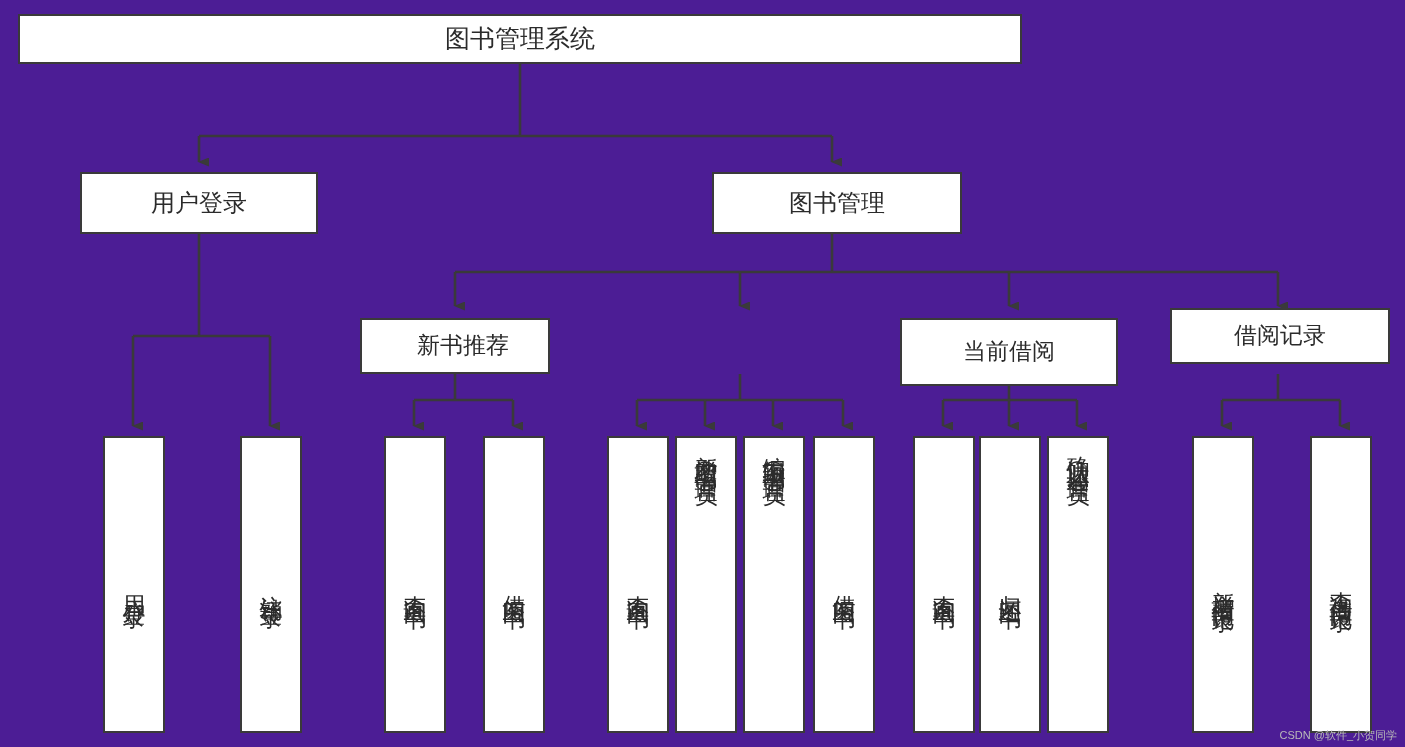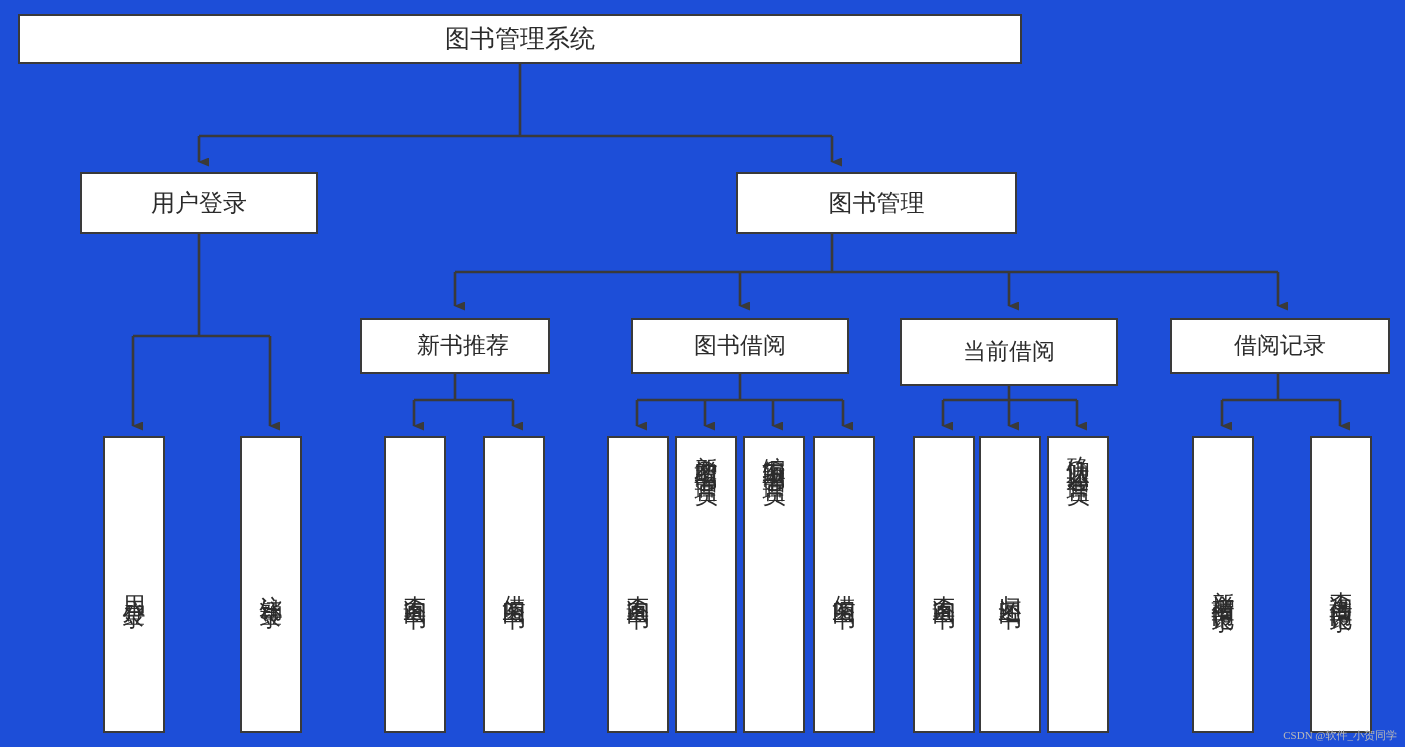--- a/index.html
+++ b/index.html
@@ -8,23 +8,22 @@
     background: #ffffff;
   }
   body {
     font-family: "Liberation Sans", "DejaVu Sans", sans-serif;
     color: #2b2b2b;
   }
   #diagram-root {
     position: relative;
     width: 1405px;
     height: 747px;
-    background: #1d4ed8;
+    background: #4c1d95;
     overflow: hidden;
-    font-family: Liberation Serif, serif;
   }
   #edge-layer {
     position: absolute;
     left: 0;
     top: 0;
     width: 1405px;
     height: 747px;
   }
   .node {
     position: absolute;
@@ -128,34 +127,31 @@
     </g>
   </svg>
 
   <div class="node node-root" style="left:18px; top:14px; width:1004px; height:50px;">
     <span class="label">图书管理系统</span>
   </div>
 
   <div class="node node-l2" style="left:80px; top:172px; width:238px; height:62px;">
     <span class="label">用户登录</span>
   </div>
-  <div class="node node-l2" style="left:712px; top:172px; width:281px; height:62px;margin-left:24px;">
+  <div class="node node-l2" style="left:712px; top:172px; width:250px; height:62px;">
     <span class="label">图书管理</span>
   </div>
 
   <div class="node node-l3" style="left:360px; top:318px; width:190px; height:56px;padding-left:16px;">
     <span class="label">新书推荐</span>
   </div>
-  <div class="node node-l3" style="left:631px; top:318px; width:218px; height:56px;">
-    <span class="label">图书借阅</span>
-  </div>
   <div class="node node-l3" style="left:900px; top:318px; width:218px; height:68px;">
     <span class="label">当前借阅</span>
   </div>
-  <div class="node node-l3" style="left:1170px; top:318px; width:220px; height:56px;">
+  <div class="node node-l3" style="left:1170px; top:308px; width:220px; height:56px;">
     <span class="label">借阅记录</span>
   </div>
 
   <div class="node node-leaf center-v" style="left:103px; top:436px; width:62px; height:297px;">
     <span class="label">用户登录</span>
   </div>
   <div class="node node-leaf center-v" style="left:240px; top:436px; width:62px; height:297px;">
     <span class="label">注销登录</span>
   </div>
 

